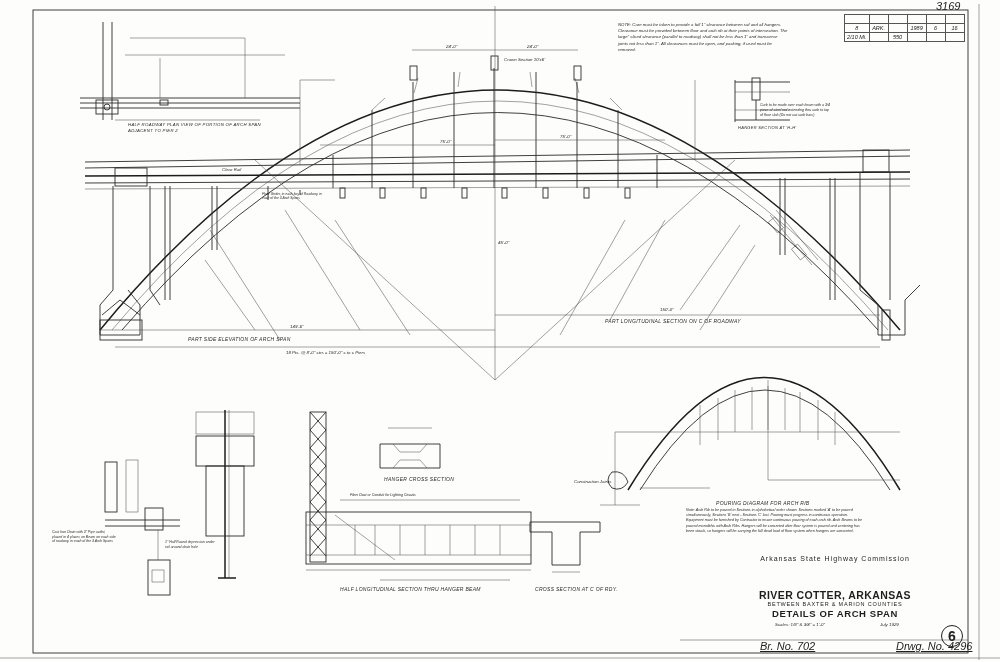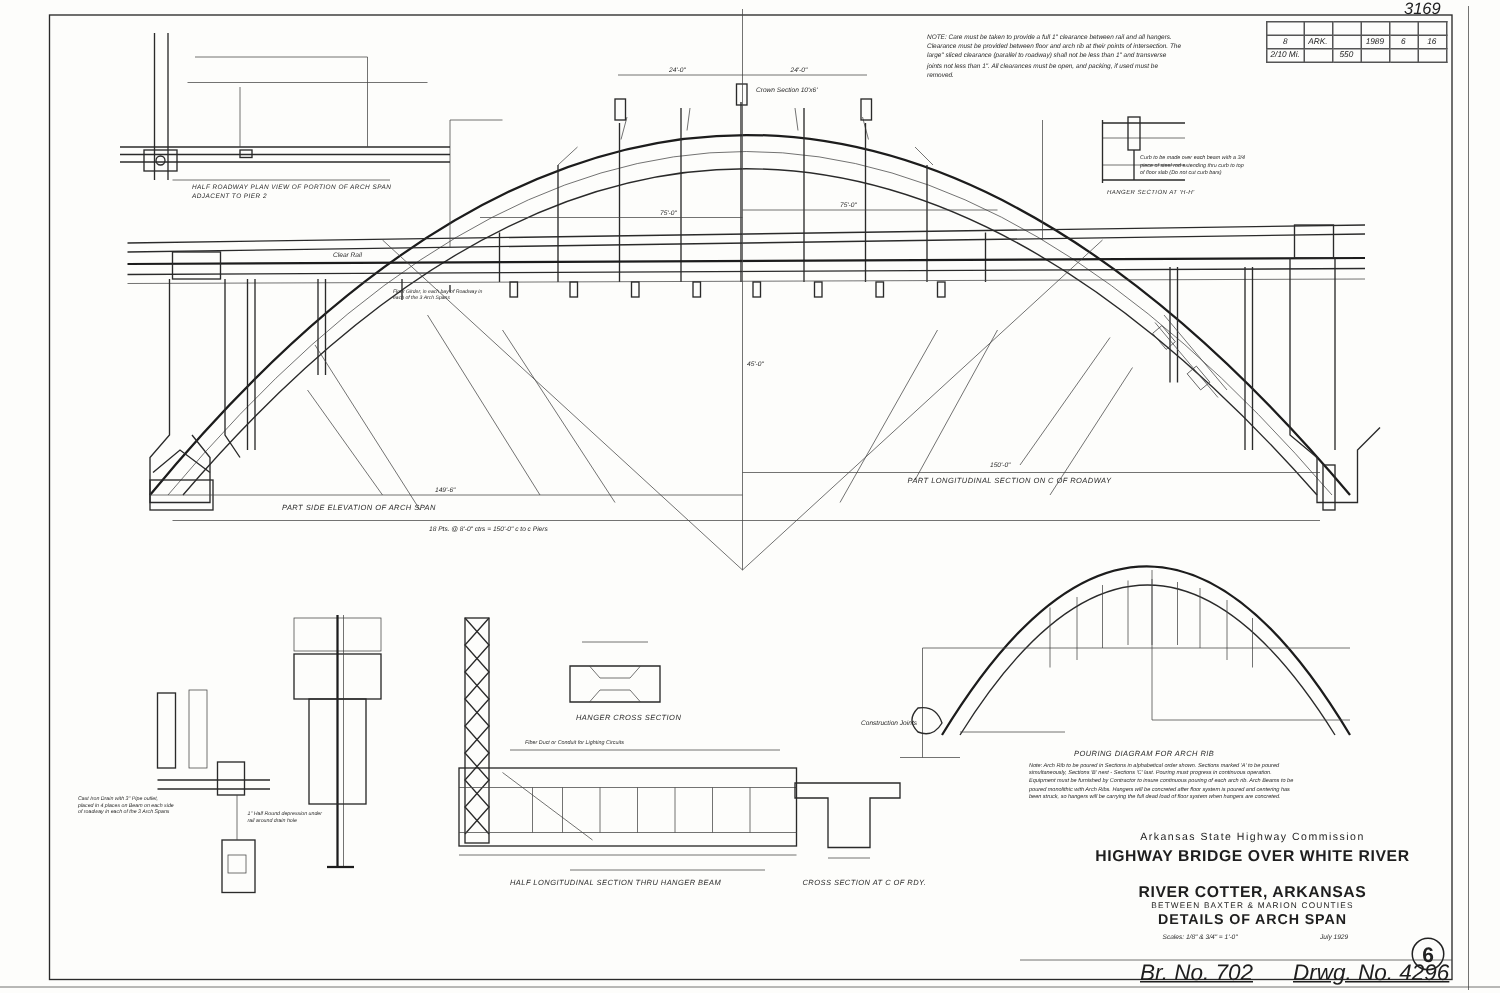--- a/index.html
+++ b/index.html
@@ -11,21 +11,21 @@
   .hv { stroke:#1c1c1c; fill:none; stroke-width:1.5; }
   .txt { position:absolute; font-family:"Liberation Sans", sans-serif; color:#2a2a2a; white-space:nowrap; font-style:italic; }
   .tiny { font-size:4.4px; }
   .sm { font-size:5px; letter-spacing:0.3px; text-transform:uppercase; }
   .note { font-size:4.3px; line-height:6.2px; white-space:normal; }
   .tb { position:absolute; text-align:center; font-style:normal; color:#1e1e1e; }
   .tb1 { font-size:7px; letter-spacing:1px; }
   .tb2 { font-size:10.5px; font-weight:bold; letter-spacing:0.4px; line-height:12px; }
   .tb3 { font-size:5.5px; letter-spacing:0.8px; }
   .tb4 { font-size:9.5px; font-weight:bold; letter-spacing:0.6px; }
-  .ref { position:absolute; font-size:15px; font-style:italic; text-decoration:underline; color:#1e1e1e; }
+  .ref { position:absolute; font-size:11px; font-style:italic; text-decoration:underline; color:#1e1e1e; }
   .circ { position:absolute; width:20px; height:20px; border:1.5px solid #222; border-radius:50%; text-align:center; font-weight:bold; font-size:14px; line-height:20px; }
   table.stamp { position:absolute; left:844px; top:14px; border-collapse:collapse; }
   table.stamp td { border:0.8px solid #555; font-size:5.5px; text-align:center; padding:0 2px; height:8px; min-width:14px; font-style:italic; }
   table.stamp td.h { font-size:3px; color:#777; }
   .hw { position:absolute; font-size:11px; font-style:italic; }
 </style>
 </head>
 <body>
 
 <div class="sheet">
@@ -305,23 +305,22 @@
 <div class="txt tiny" style="left:446px; top:44px;">24'-0"</div>
 <div class="txt tiny" style="left:527px; top:44px;">24'-0"</div>
 <div class="txt tiny" style="left:440px; top:139px;">75'-0"</div>
 <div class="txt tiny" style="left:560px; top:134px;">75'-0"</div>
 <div class="txt tiny" style="left:498px; top:240px;">45'-0"</div>
 
 <div class="txt sm" style="left:716px; top:500px; font-size:5px;">Pouring Diagram for Arch Rib</div>
 <div class="txt note" style="left:686px; top:508px; width:180px; font-size:3.7px; line-height:5.2px;">Note: Arch Rib to be poured in Sections in alphabetical order shown. Sections marked 'A' to be poured simultaneously, Sections 'B' next - Sections 'C' last. Pouring must progress in continuous operation. Equipment must be furnished by Contractor to insure continuous pouring of each arch rib. Arch Beams to be poured monolithic with Arch Ribs. Hangers will be concreted after floor system is poured and centering has been struck, so hangers will be carrying the full dead load of floor system when hangers are concreted.</div>
 
 <div class="tb tb1" style="left:720px; top:555px; width:230px;">Arkansas State Highway Commission</div>
-<div class="tb tb2" style="left:720px; top:565px; width:230px;">HIGHWAY BRIDGE OVER WHITE RIVER</div>
 <div class="tb tb2" style="left:720px; top:589px; width:230px;">RIVER COTTER, ARKANSAS</div>
 <div class="tb tb3" style="left:720px; top:601px; width:230px;">BETWEEN BAXTER &amp; MARION COUNTIES</div>
 <div class="tb tb4" style="left:720px; top:608px; width:230px;">DETAILS OF ARCH SPAN</div>
 <div class="txt tiny" style="left:775px; top:622px;">Scales: 1/8" &amp; 3/4" = 1'-0"</div>
 <div class="txt tiny" style="left:880px; top:622px;">July 1929</div>
 <div class="ref" style="left:760px; top:640px;">Br. No. 702</div>
-<div class="ref" style="left:862px; top:640px;">Drwg. No. 4296</div>
+<div class="ref" style="left:896px; top:640px;">Drwg. No. 4296</div>
 <div class="circ" style="left:941px; top:625px;">6</div>
 
 </div>
 
 </body></html>

